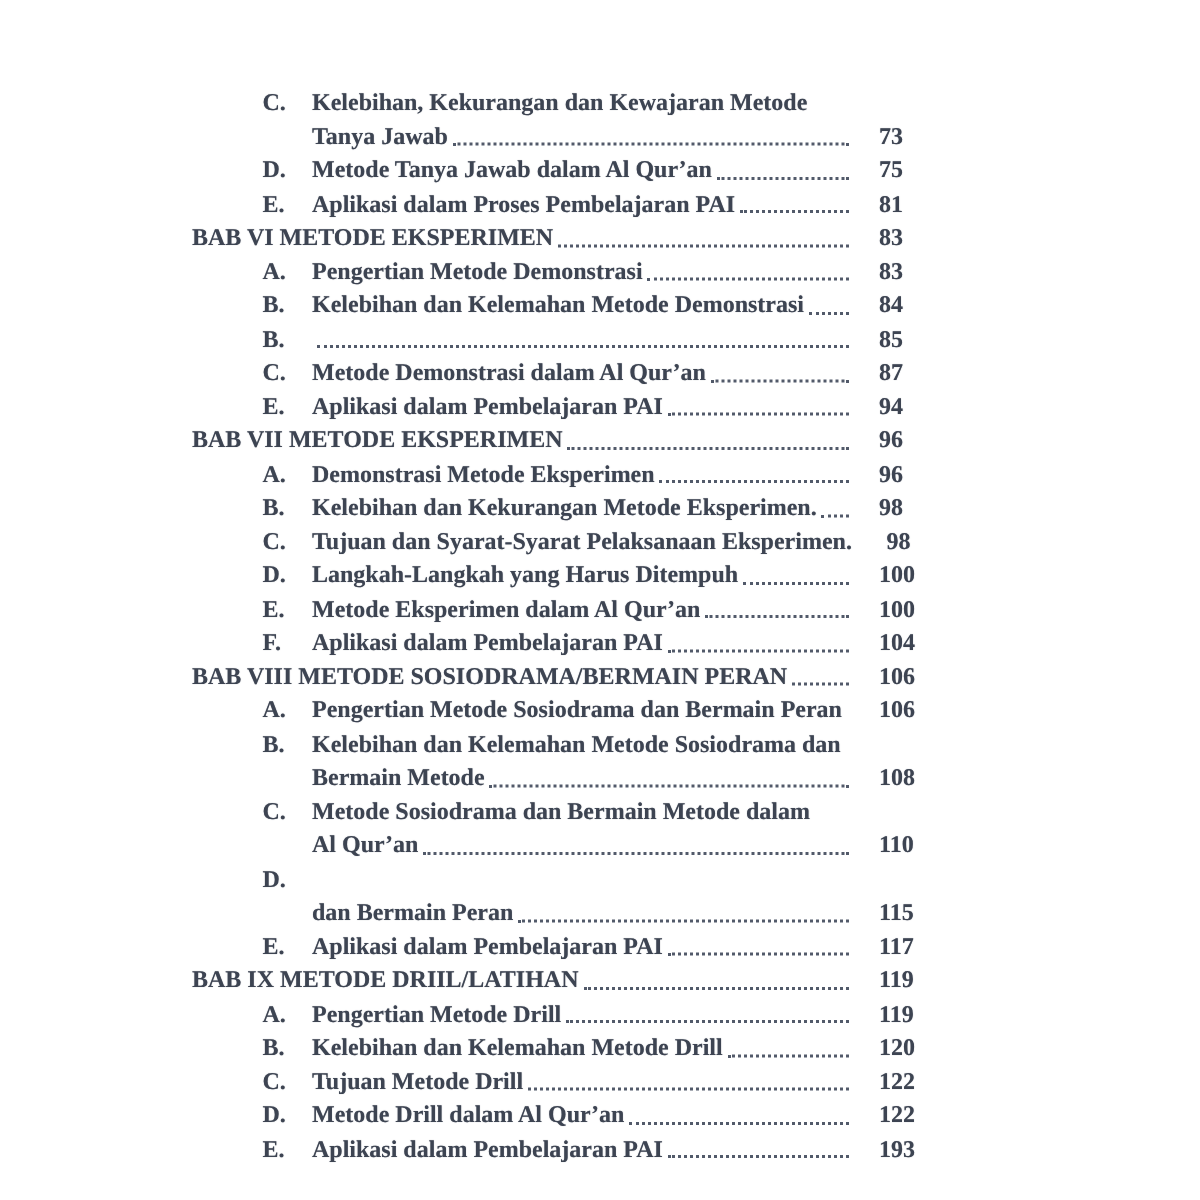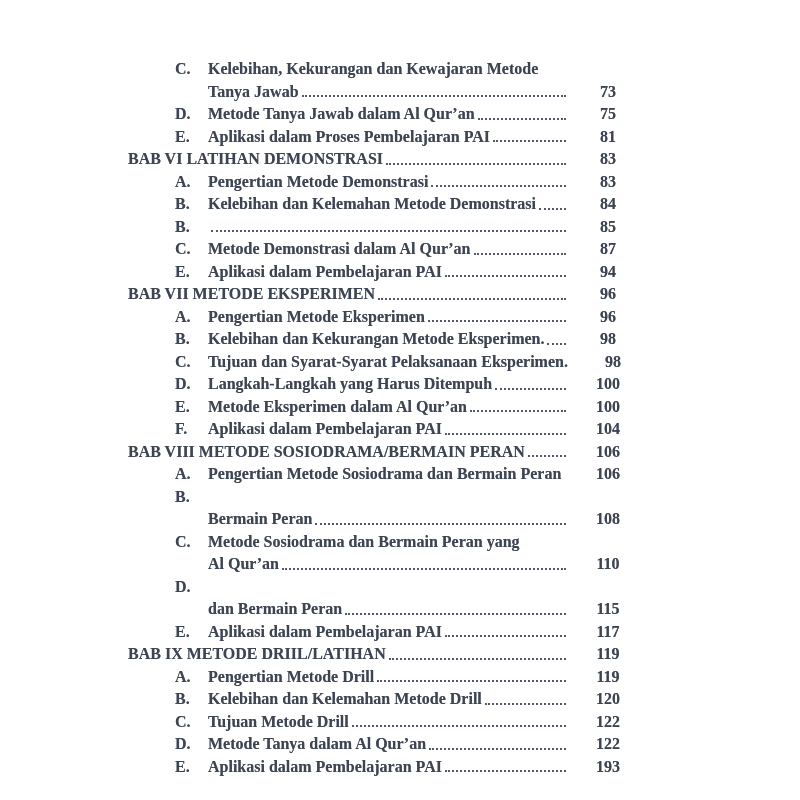--- a/index.html
+++ b/index.html
@@ -46,21 +46,21 @@
     align-self: flex-end;
     margin: 0 20px 6px 3px;
     border-bottom: 2px dotted var(--leader-color, #525a6a);
   }
   .row.no-dots .leader {
     border-bottom: none;
   }
   .row .page {
     flex: none;
     min-width: 44px;
-    text-align: center;
+    text-align: left;
   }
 </style>
 </head>
 <body>
 
 <div class="canvas" style="--page-bg: #ffffff; --text-color: #3d4452; --leader-color: #525a6a;">
   <main class="toc" id="toc">
       <div class="row item no-dots">
     <span class="letter">C.</span>
     <span class="text">Kelebihan, Kekurangan dan Kewajaran Metode</span>
@@ -80,21 +80,21 @@
     <span class="page">75</span>
   </div>
       <div class="row item">
     <span class="letter">E.</span>
     <span class="text">Aplikasi dalam Proses Pembelajaran PAI</span>
     <span class="leader"></span>
     <span class="page">81</span>
   </div>
       <div class="row chapter">
 
-    <span class="text">BAB VI LATIHAN DEMONSTRASI</span>
+    <span class="text">BAB VI METODE EKSPERIMEN</span>
     <span class="leader"></span>
     <span class="page">83</span>
   </div>
       <div class="row item">
     <span class="letter">A.</span>
     <span class="text">Pengertian Metode Demonstrasi</span>
     <span class="leader"></span>
     <span class="page">83</span>
   </div>
       <div class="row item">
@@ -121,21 +121,21 @@
     <span class="page">94</span>
   </div>
       <div class="row chapter">
 
     <span class="text">BAB VII METODE EKSPERIMEN</span>
     <span class="leader"></span>
     <span class="page">96</span>
   </div>
       <div class="row item">
     <span class="letter">A.</span>
-    <span class="text">Pengertian Metode Eksperimen</span>
+    <span class="text">Demonstrasi Metode Eksperimen</span>
     <span class="leader"></span>
     <span class="page">96</span>
   </div>
       <div class="row item">
     <span class="letter">B.</span>
     <span class="text">Kelebihan dan Kekurangan Metode Eksperimen.</span>
     <span class="leader"></span>
     <span class="page">98</span>
   </div>
       <div class="row item no-dots">
@@ -169,32 +169,33 @@
     <span class="page">106</span>
   </div>
       <div class="row item no-dots">
     <span class="letter">A.</span>
     <span class="text">Pengertian Metode Sosiodrama dan Bermain Peran</span>
     <span class="leader"></span>
     <span class="page">106</span>
   </div>
       <div class="row item no-dots">
     <span class="letter">B.</span>
-    <span class="leader"></span>
-    <span class="page"></span>
-  </div>
-      <div class="row cont">
-    <span class="letter"></span>
-    <span class="text">Bermain Peran</span>
+    <span class="text">Kelebihan dan Kelemahan Metode Sosiodrama dan</span>
+    <span class="leader"></span>
+    <span class="page"></span>
+  </div>
+      <div class="row cont">
+    <span class="letter"></span>
+    <span class="text">Bermain Metode</span>
     <span class="leader"></span>
     <span class="page">108</span>
   </div>
       <div class="row item no-dots">
     <span class="letter">C.</span>
-    <span class="text">Metode Sosiodrama dan Bermain Peran yang</span>
+    <span class="text">Metode Sosiodrama dan Bermain Metode dalam</span>
     <span class="leader"></span>
     <span class="page"></span>
   </div>
       <div class="row cont">
     <span class="letter"></span>
     <span class="text">Al Qur’an</span>
     <span class="leader"></span>
     <span class="page">110</span>
   </div>
       <div class="row item no-dots">
@@ -233,21 +234,21 @@
     <span class="page">120</span>
   </div>
       <div class="row item">
     <span class="letter">C.</span>
     <span class="text">Tujuan Metode Drill</span>
     <span class="leader"></span>
     <span class="page">122</span>
   </div>
       <div class="row item">
     <span class="letter">D.</span>
-    <span class="text">Metode Tanya dalam Al Qur’an</span>
+    <span class="text">Metode Drill dalam Al Qur’an</span>
     <span class="leader"></span>
     <span class="page">122</span>
   </div>
       <div class="row item">
     <span class="letter">E.</span>
     <span class="text">Aplikasi dalam Pembelajaran PAI</span>
     <span class="leader"></span>
     <span class="page">193</span>
   </div>
     </main>

